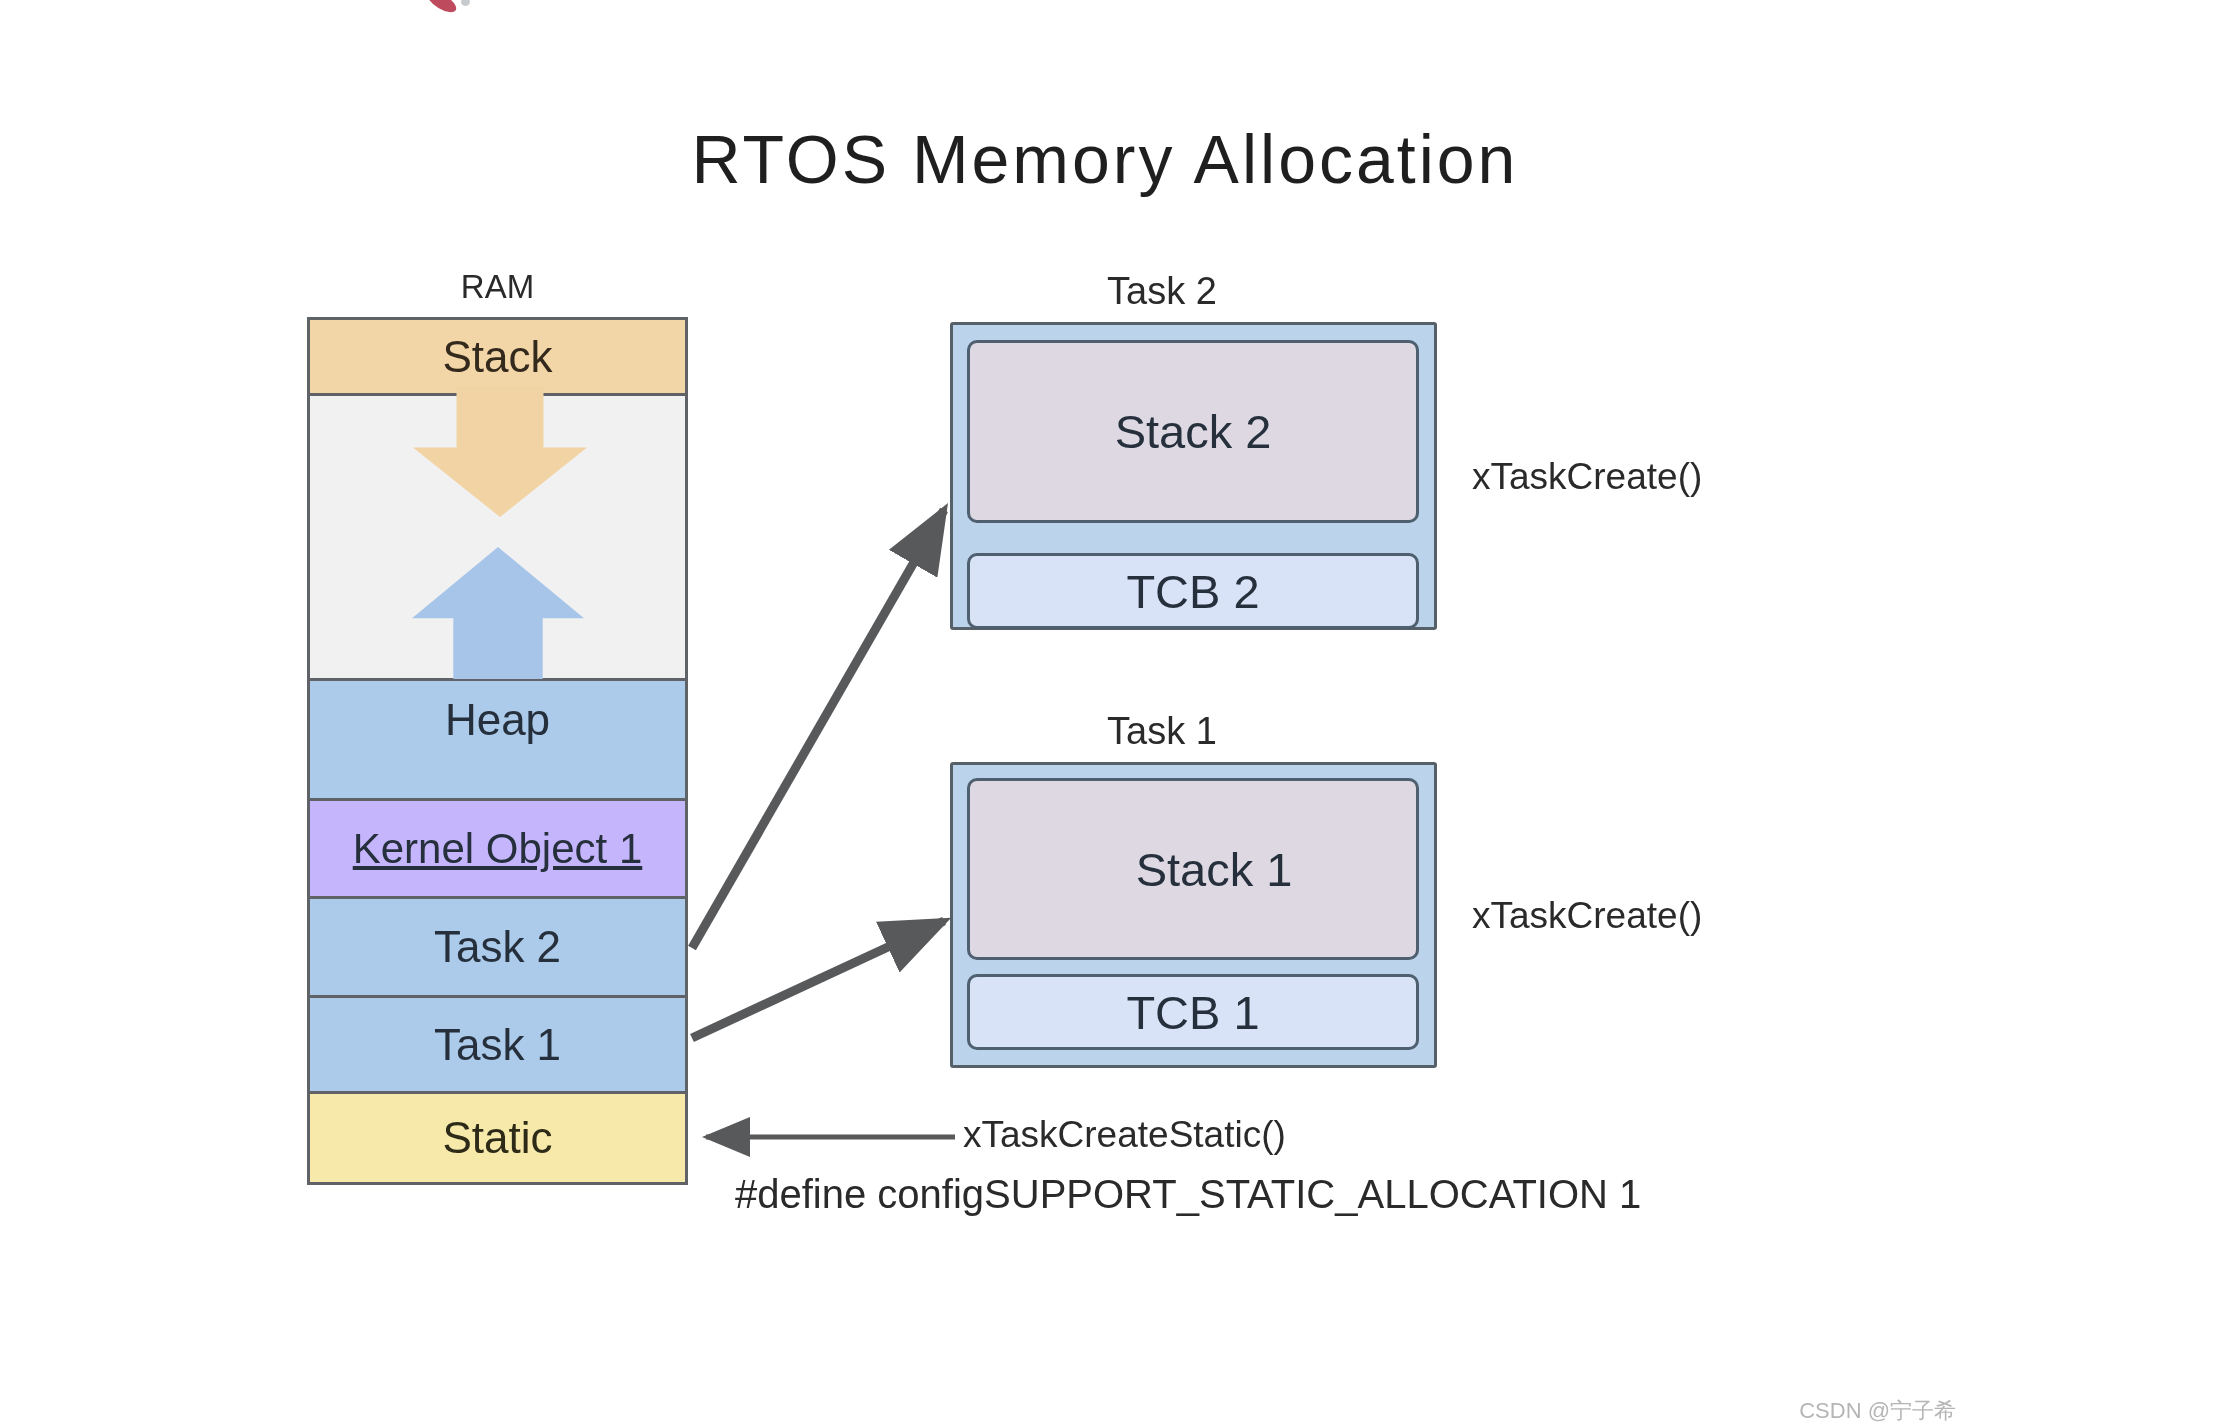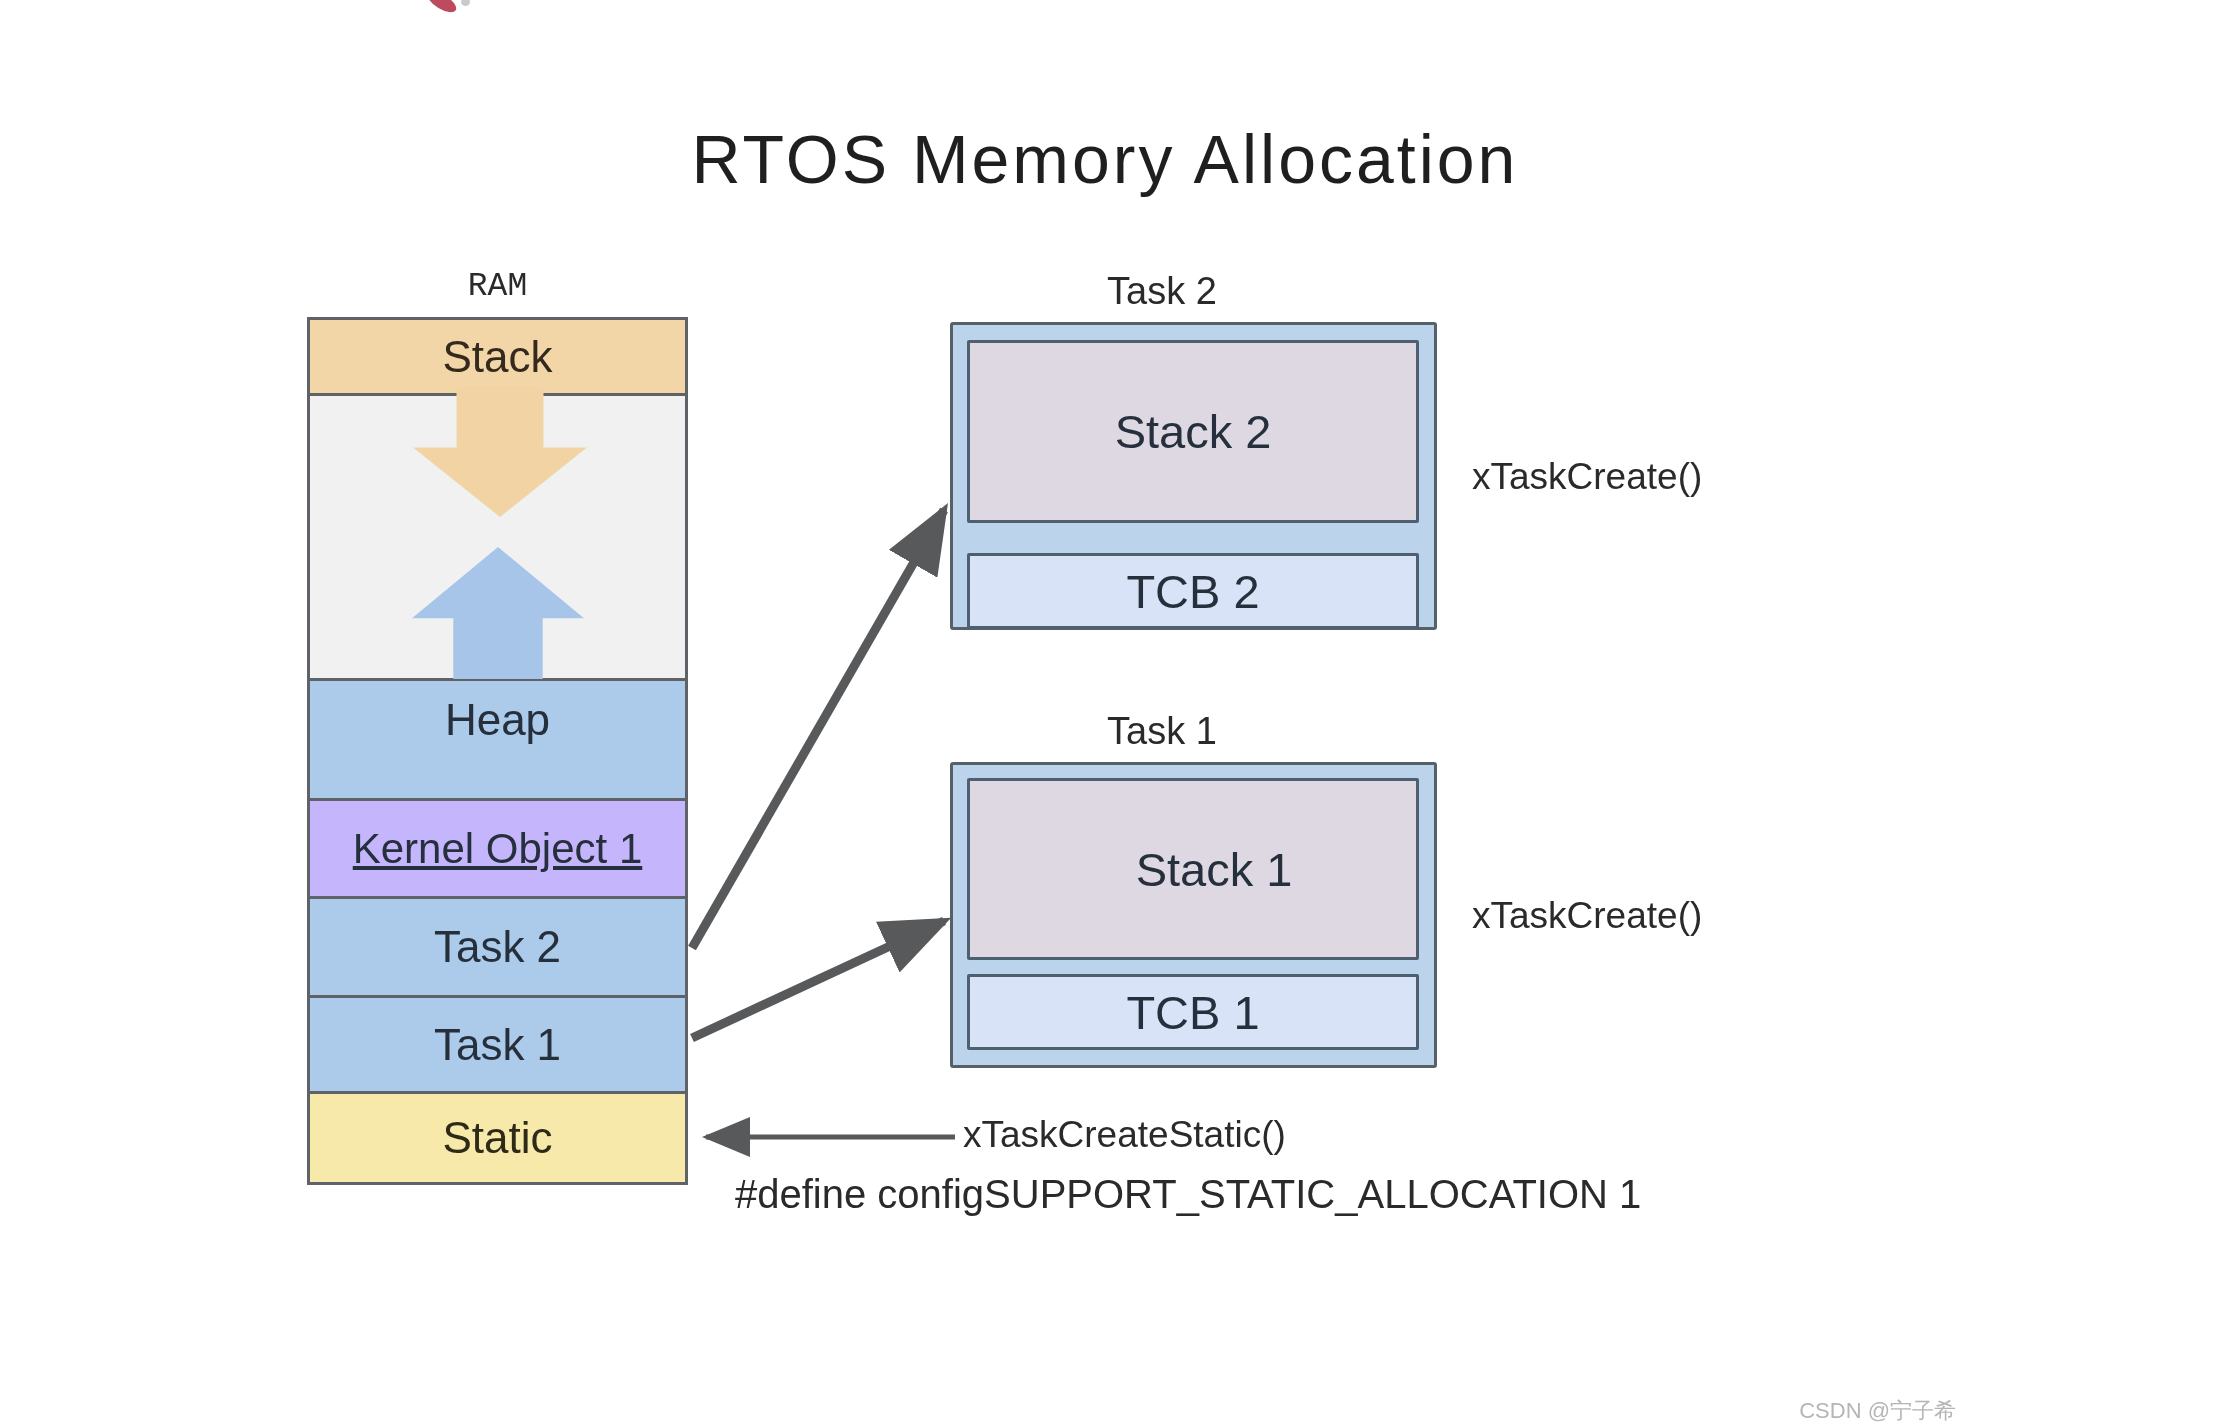--- a/index.html
+++ b/index.html
@@ -13,21 +13,21 @@
   }
   .abs{position:absolute;}
   .title{
     left:600px;top:120px;width:1010px;
     text-align:center;
     font-size:68px;letter-spacing:3px;
     color:#1f1f1f;
   }
   .ram-label{
     left:307px;top:268px;width:381px;
-    text-align:center;font-size:33px;color:#2a2a2a;font-family:Liberation Mono, monospace;
+    text-align:center;font-size:33px;color:#2a2a2a;
   }
   .ram-col{
     left:307px;top:317px;width:381px;height:868px;
     border:3px solid #5f6368;box-sizing:border-box;
     display:flex;flex-direction:column;
   }
   .sec{
     box-sizing:border-box;flex:0 0 auto;
     display:flex;align-items:center;justify-content:center;
     font-size:44px;color:#26303d;
@@ -52,21 +52,21 @@
   }
   .task-box{
     width:487px;
     background:#bcd4eb;border:3px solid #566068;border-radius:3px;
     box-sizing:border-box;
   }
   .task2-box{left:950px;top:322px;height:308px;}
   .task1-box{left:950px;top:762px;height:306px;}
   .inner{
     position:absolute;left:14px;width:452px;
-    border:3px solid #4e5f70;border-radius:2px;box-sizing:border-box;
+    border:3px solid #4e5f70;border-radius:10px;box-sizing:border-box;
     display:flex;align-items:center;justify-content:center;
     font-size:47px;color:#26303d;
   }
   .inner-stack{background:#ded8e3;}
   .inner-tcb{background:#d8e3f8;}
   .t2-stack{top:15px;height:183px;}
   .t2-tcb{top:228px;height:76px;}
   .t1-stack{top:13px;height:182px;padding-left:42px;}
   .t1-tcb{top:209px;height:76px;}
   .task-title{

